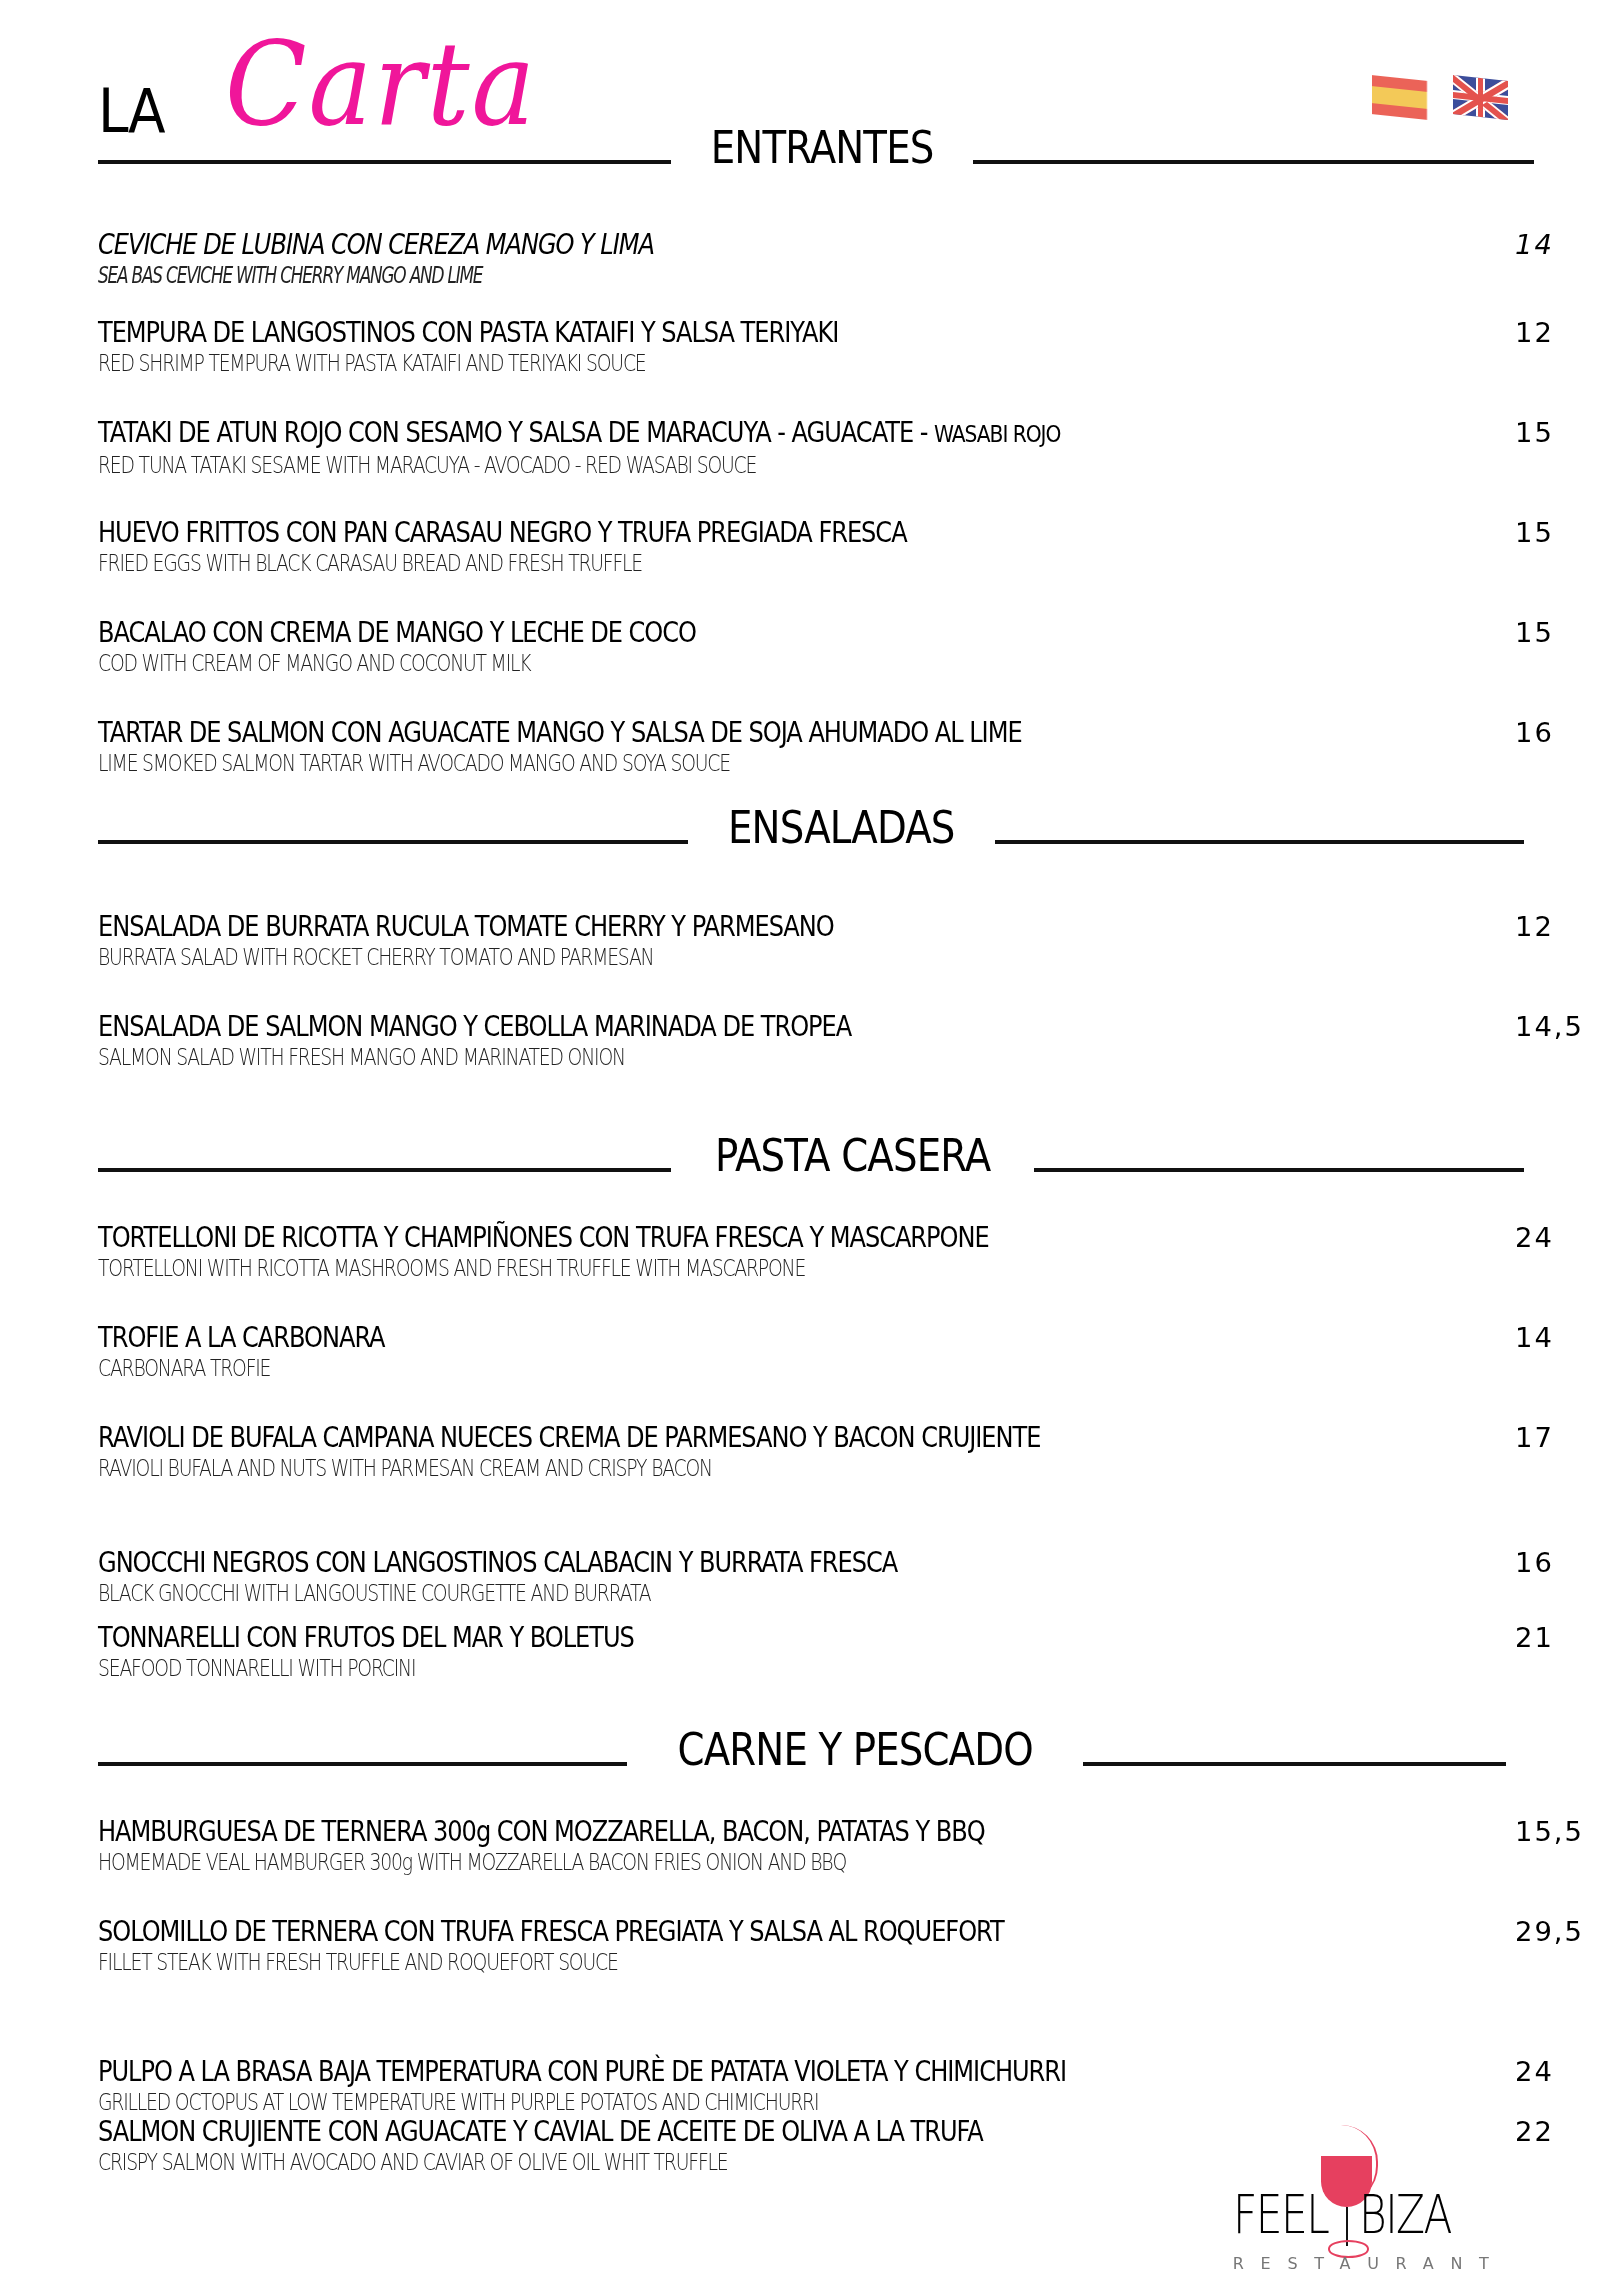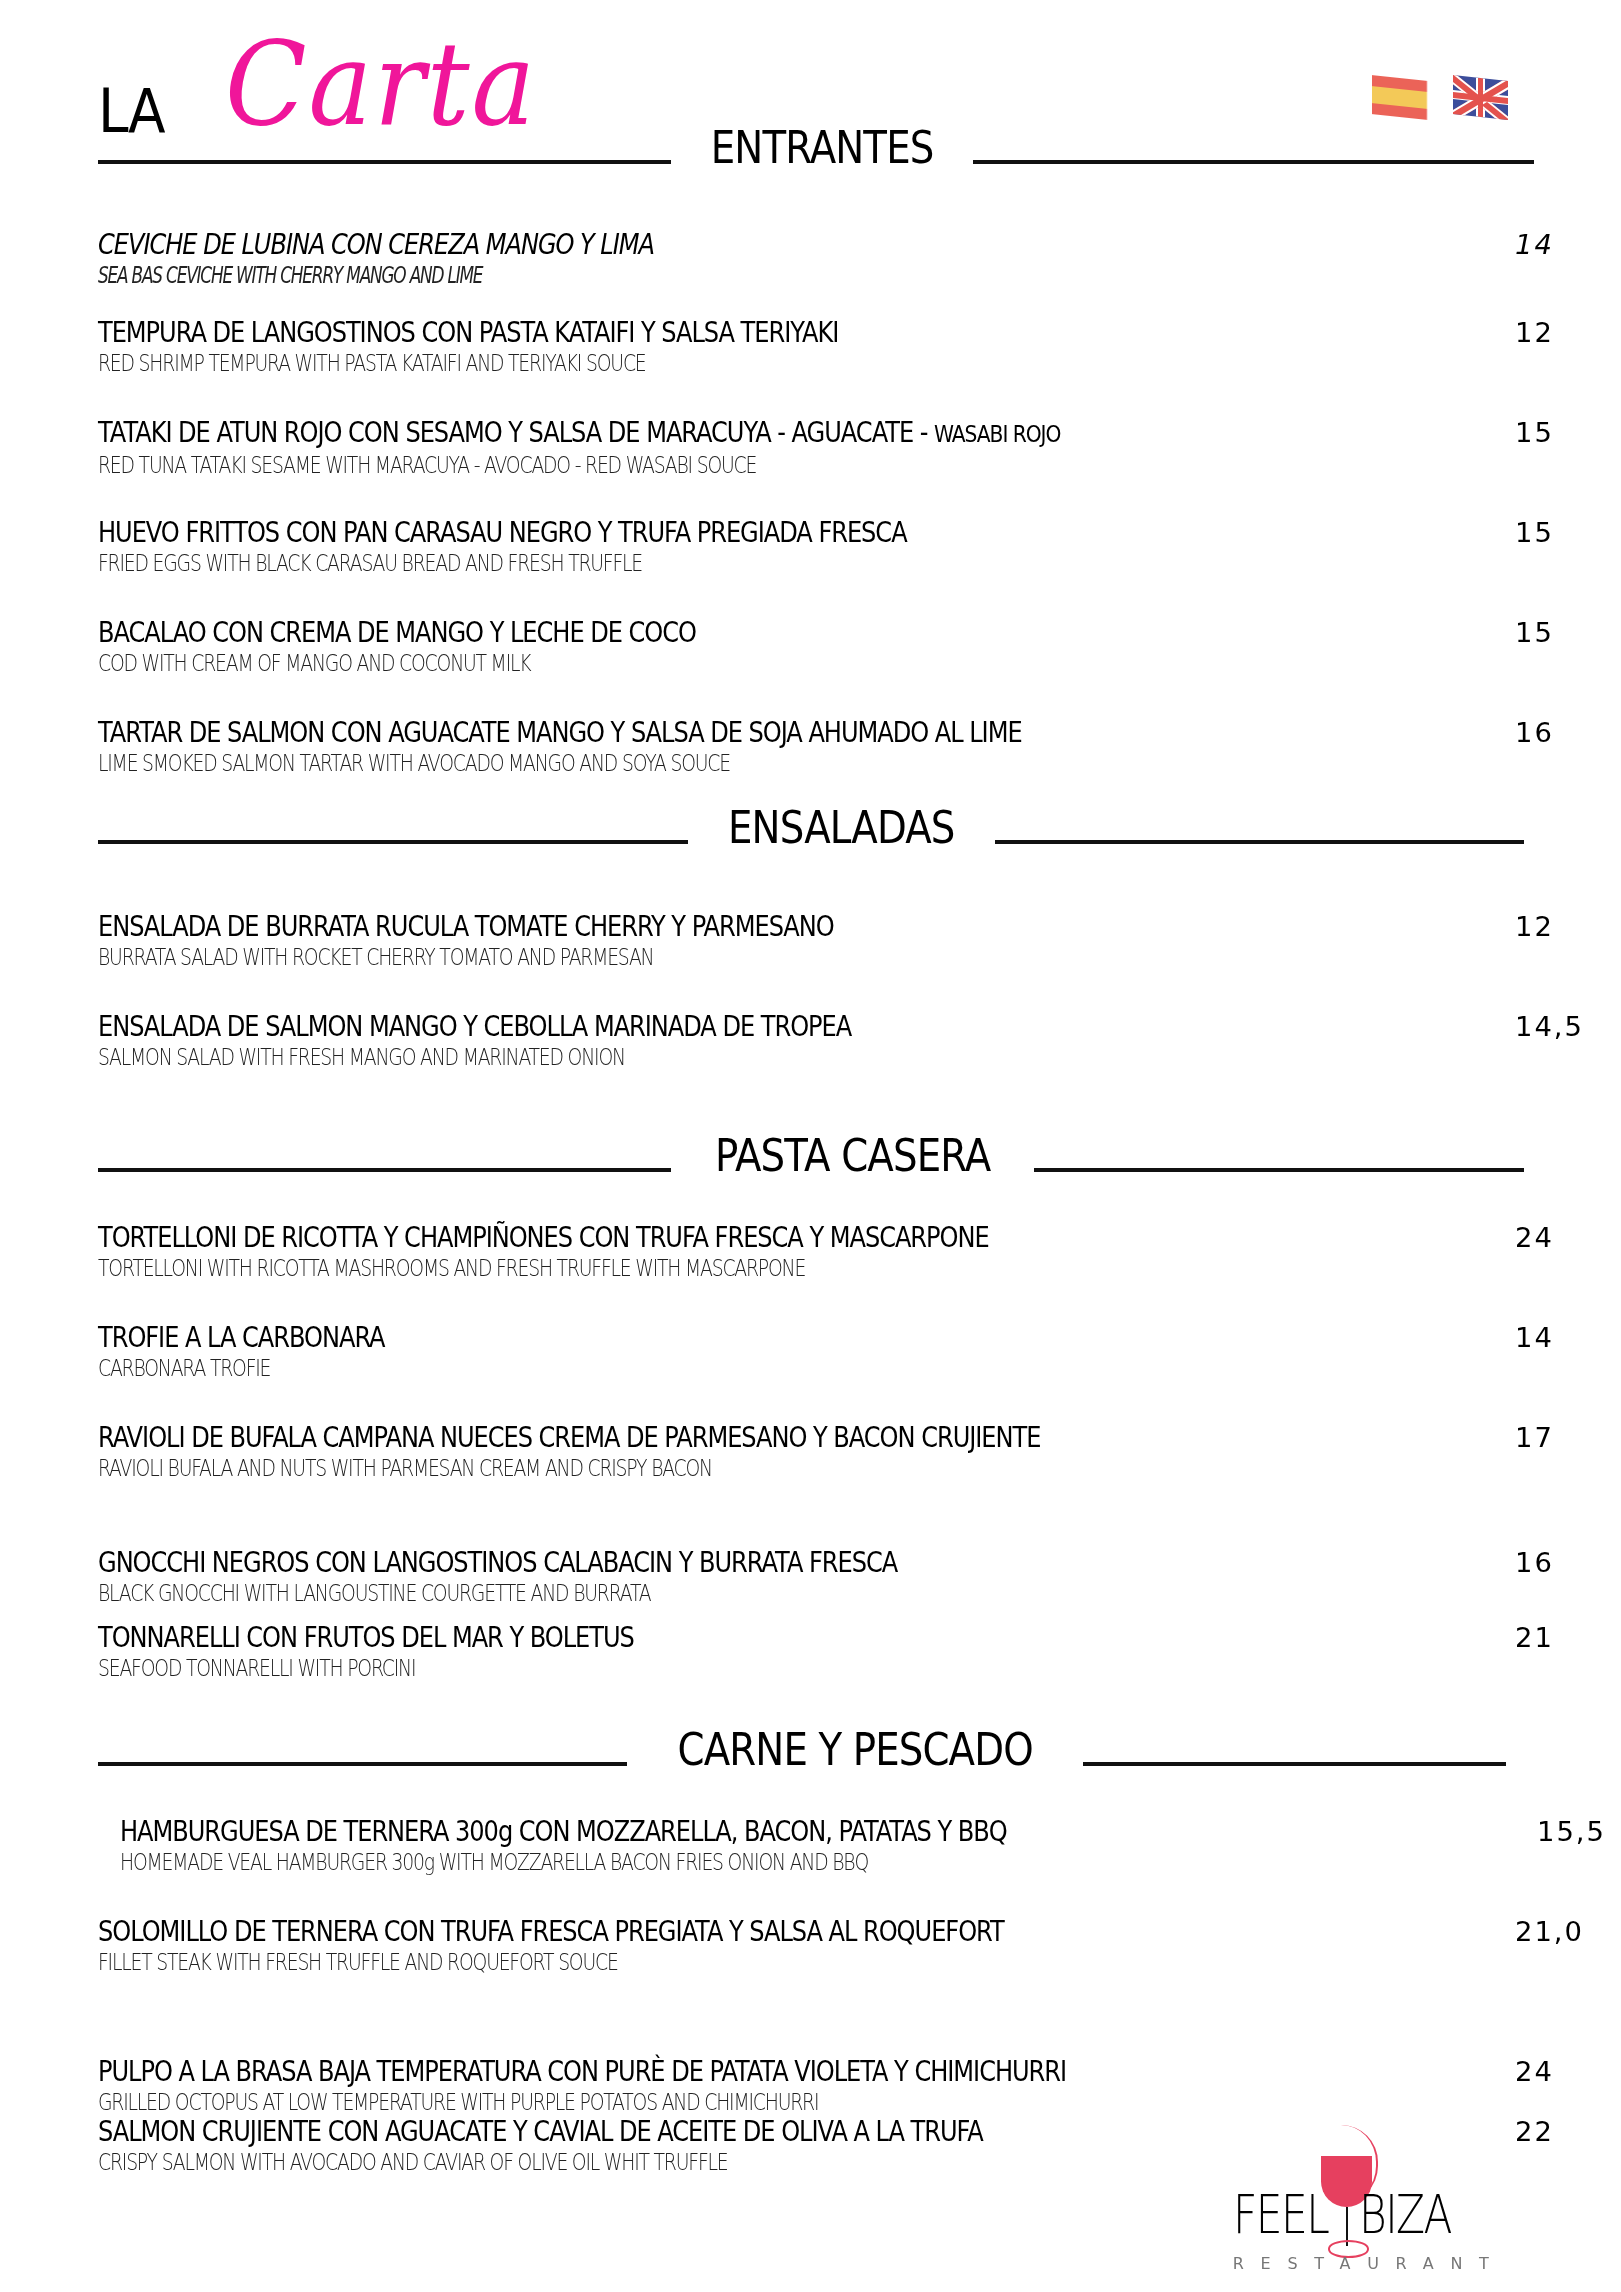--- a/index.html
+++ b/index.html
@@ -192,29 +192,29 @@
   <span class="item-desc">SEAFOOD TONNARELLI WITH PORCINI</span>
   <span class="item-price">21</span>
 </div>
 
 <div class="section-header" style="top:1727px;">
   <div class="section-line" style="width:529px;"></div>
   <div class="section-title">CARNE Y PESCADO</div>
   <div class="section-line" style="width:423px;"></div>
 </div>
 
-<div class="item" style="top:1815px;margin-left:22px;">
+<div class="item" style="top:1815px;">
   <span class="item-name">HAMBURGUESA DE TERNERA 300g CON MOZZARELLA, BACON, PATATAS Y BBQ</span>
   <span class="item-desc">HOMEMADE VEAL HAMBURGER 300g WITH MOZZARELLA BACON FRIES ONION AND BBQ</span>
   <span class="item-price">15,5</span>
 </div>
 <div class="item" style="top:1915px;">
   <span class="item-name">SOLOMILLO DE TERNERA CON TRUFA FRESCA PREGIATA Y SALSA AL ROQUEFORT</span>
   <span class="item-desc">FILLET STEAK WITH FRESH TRUFFLE AND ROQUEFORT SOUCE</span>
-  <span class="item-price">21,0</span>
+  <span class="item-price">29,5</span>
 </div>
 <div class="item" style="top:2015px;margin-top:40px;">
   <span class="item-name">PULPO A LA BRASA BAJA TEMPERATURA CON PURÈ DE PATATA VIOLETA Y CHIMICHURRI</span>
   <span class="item-desc">GRILLED OCTOPUS AT LOW TEMPERATURE WITH PURPLE POTATOS AND CHIMICHURRI</span>
   <span class="item-price">24</span>
 </div>
 <div class="item" style="top:2115px;">
   <span class="item-name">SALMON CRUJIENTE CON AGUACATE Y CAVIAL DE ACEITE DE OLIVA A LA TRUFA</span>
   <span class="item-desc">CRISPY SALMON WITH AVOCADO AND CAVIAR OF OLIVE OIL WHIT TRUFFLE</span>
   <span class="item-price">22</span>

